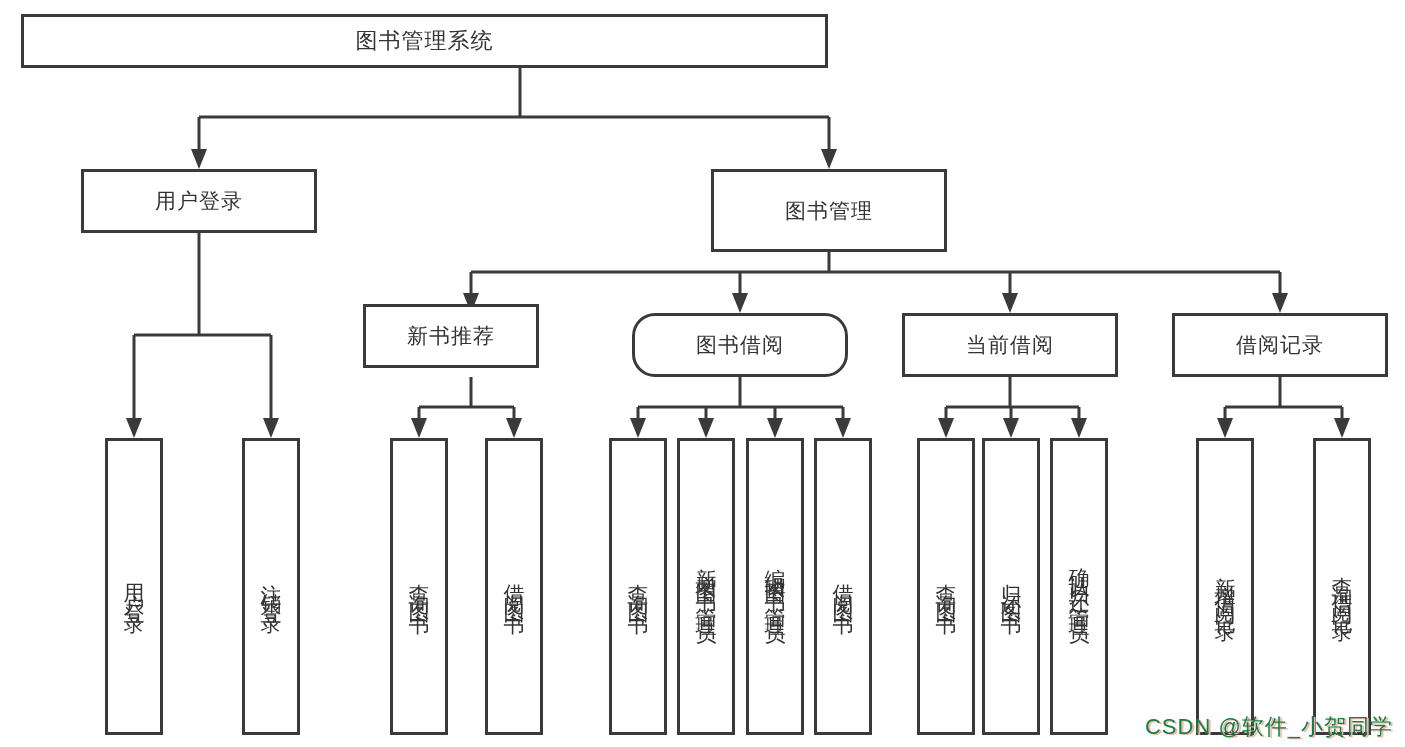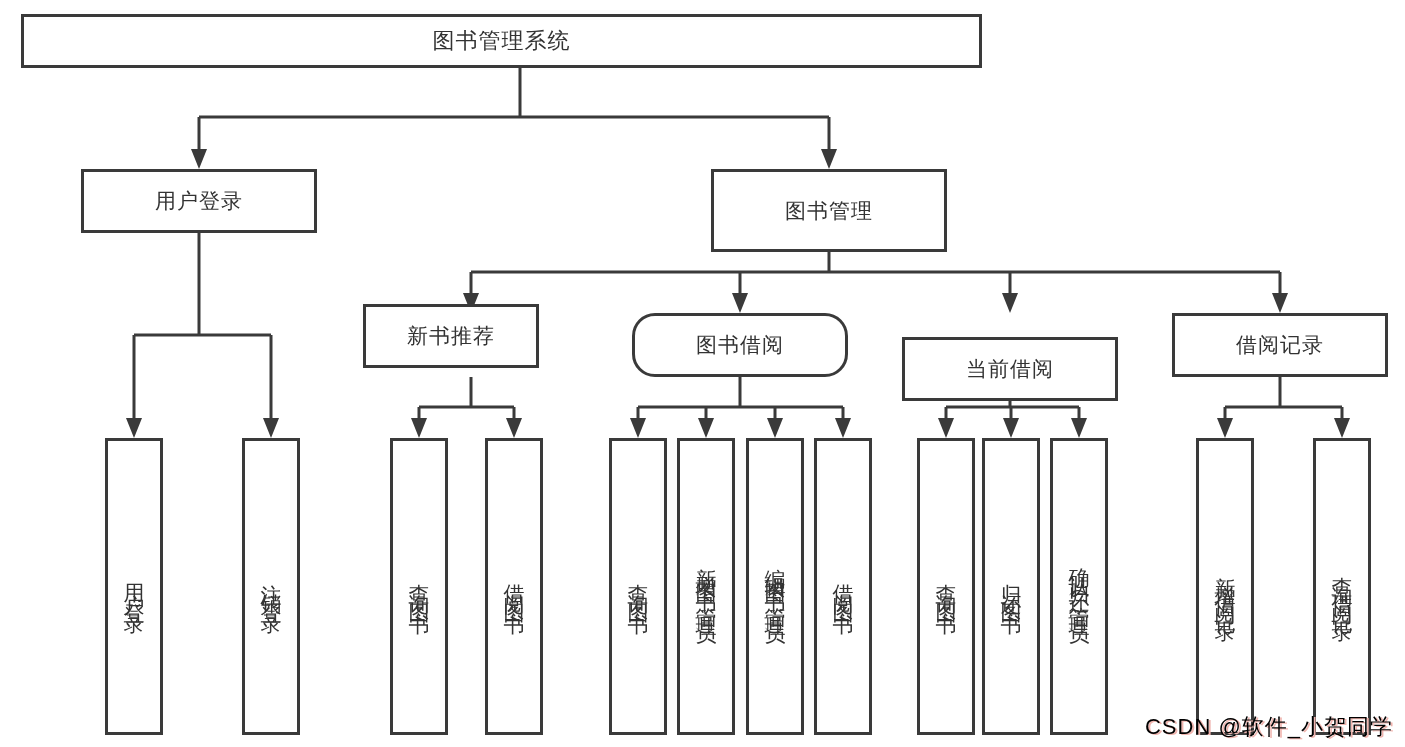--- a/index.html
+++ b/index.html
@@ -21,28 +21,28 @@
     box-sizing:border-box;
     border:3px solid var(--line);
     background:#fff;
     display:flex;align-items:center;justify-content:center;
     color:var(--text);
     font-size:21px;
     letter-spacing:1px;
     white-space:nowrap;
   }
   
-  .n-root{left:21px;top:14px;width:961px;height:54px;font-size:22px;}
+  .n-root{left:21px;top:14px;width:807px;height:54px;font-size:22px;}
   
   .n-user-login{left:81px;top:169px;width:236px;height:64px;}
   .n-book-mgmt{left:711px;top:169px;width:236px;height:83px;}
   
   .n-new-book{left:363px;top:304px;width:176px;height:64px;font-family:Liberation Serif, serif;}
   .n-book-borrow{left:632px;top:313px;width:216px;height:64px;border-radius:23px;}
-  .n-current-borrow{left:902px;top:313px;width:216px;height:64px;margin-top:24px;}
+  .n-current-borrow{left:902px;top:313px;width:216px;height:64px;}
   .n-borrow-record{left:1172px;top:313px;width:216px;height:64px;}
   
   .leaf{
     top:438px;height:297px;width:58px;
     writing-mode:vertical-rl;
     text-orientation:mixed;
     font-size:21px;
     letter-spacing:10px;
     white-space:nowrap;
   }
@@ -56,21 +56,21 @@
   .l-bb-borrow{left:814px;}
   .l-cb-query{left:917px;}
   .l-cb-return{left:982px;}
   .l-cb-confirm{left:1050px;letter-spacing:8px;}
   .l-br-add{left:1196px;letter-spacing:9px;}
   .l-br-query{left:1313px;letter-spacing:9px;}
   .watermark{
     position:absolute;
     right:12px;bottom:5px;
     font-size:22px;
-    color:#000000;
+    color:#15803d;
     text-shadow:2px 1px 0 #f0b4ae;
     letter-spacing:1px;
     pointer-events:none;
   }
 </style>
 </head>
 <body>
 
 <div class="stage">
 

